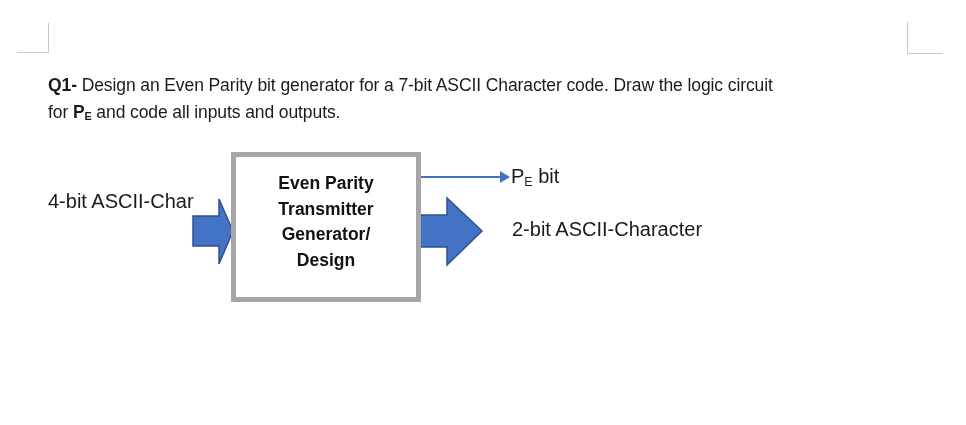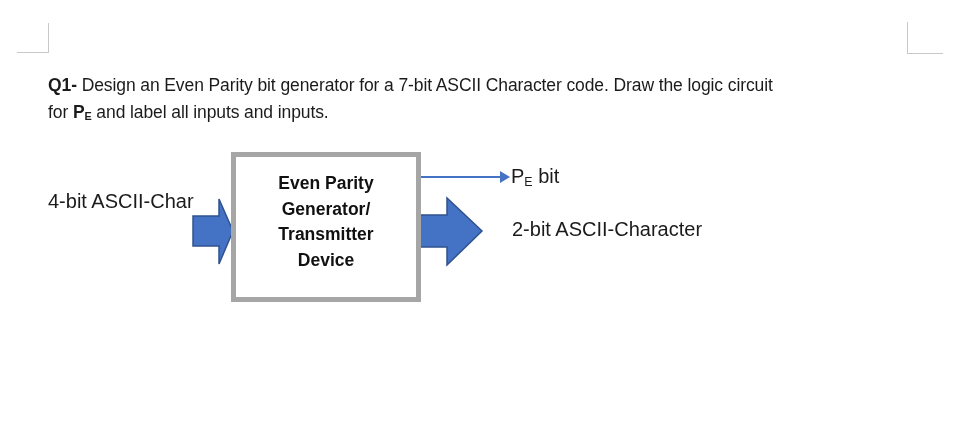--- a/index.html
+++ b/index.html
@@ -98,37 +98,37 @@
 </head>
 <body>
 
 <div id="canvas">
 
   <div class="corner tl"></div>
   <div class="corner tr"></div>
 
   <p class="question">
     <b>Q1-</b><span> Design an Even Parity bit generator for a 7-bit ASCII Character code. Draw the logic circuit</span><br>
-    <span>for </span><b><span>P</span><sub class="parity">E</sub></b><span> and label all inputs and inputs.</span>
+    <span>for </span><b><span>P</span><sub class="parity">E</sub></b><span> and code all inputs and outputs.</span>
   </p>
 
   <svg class="overlay" width="966" height="425" viewBox="0 0 966 425">
     <polygon class="block-arrow" points="193,216 219,216 219,199 233,231 219,264 219,246 193,246"></polygon>
     <polygon class="block-arrow" points="418,215 447,215 447,198 482,231 447,265 447,247 418,247"></polygon>
     <g>
       <line class="connector-line" x1="419" y1="177" x2="501" y2="177"></line>
       <polygon class="connector-head" points="500,171 510,177 500,183"></polygon>
     </g>
   </svg>
 
   <div class="device-box">
     <div>Even Parity</div>
+    <div>Transmitter</div>
     <div>Generator/</div>
-    <div>Transmitter</div>
-    <div>Device</div>
+    <div>Design</div>
   </div>
 
   <div class="diag-label lbl-input">
     <span>4-bit ASCII-Char</span>
   </div>
 
   <div class="diag-label lbl-pe">
     <span>P</span><sub class="parity">E</sub><span> bit</span>
   </div>
 

